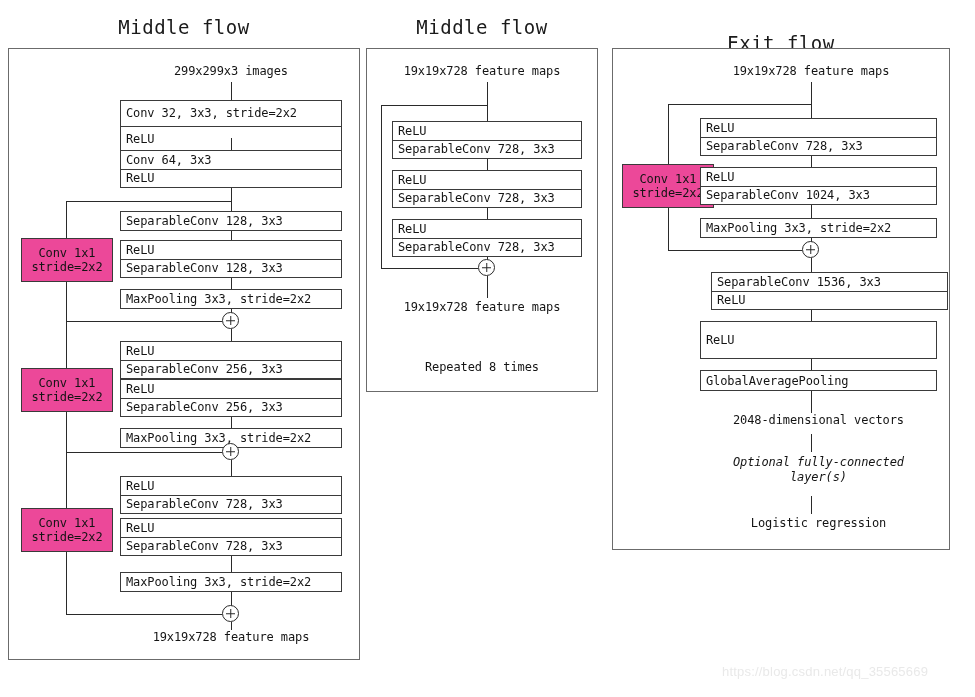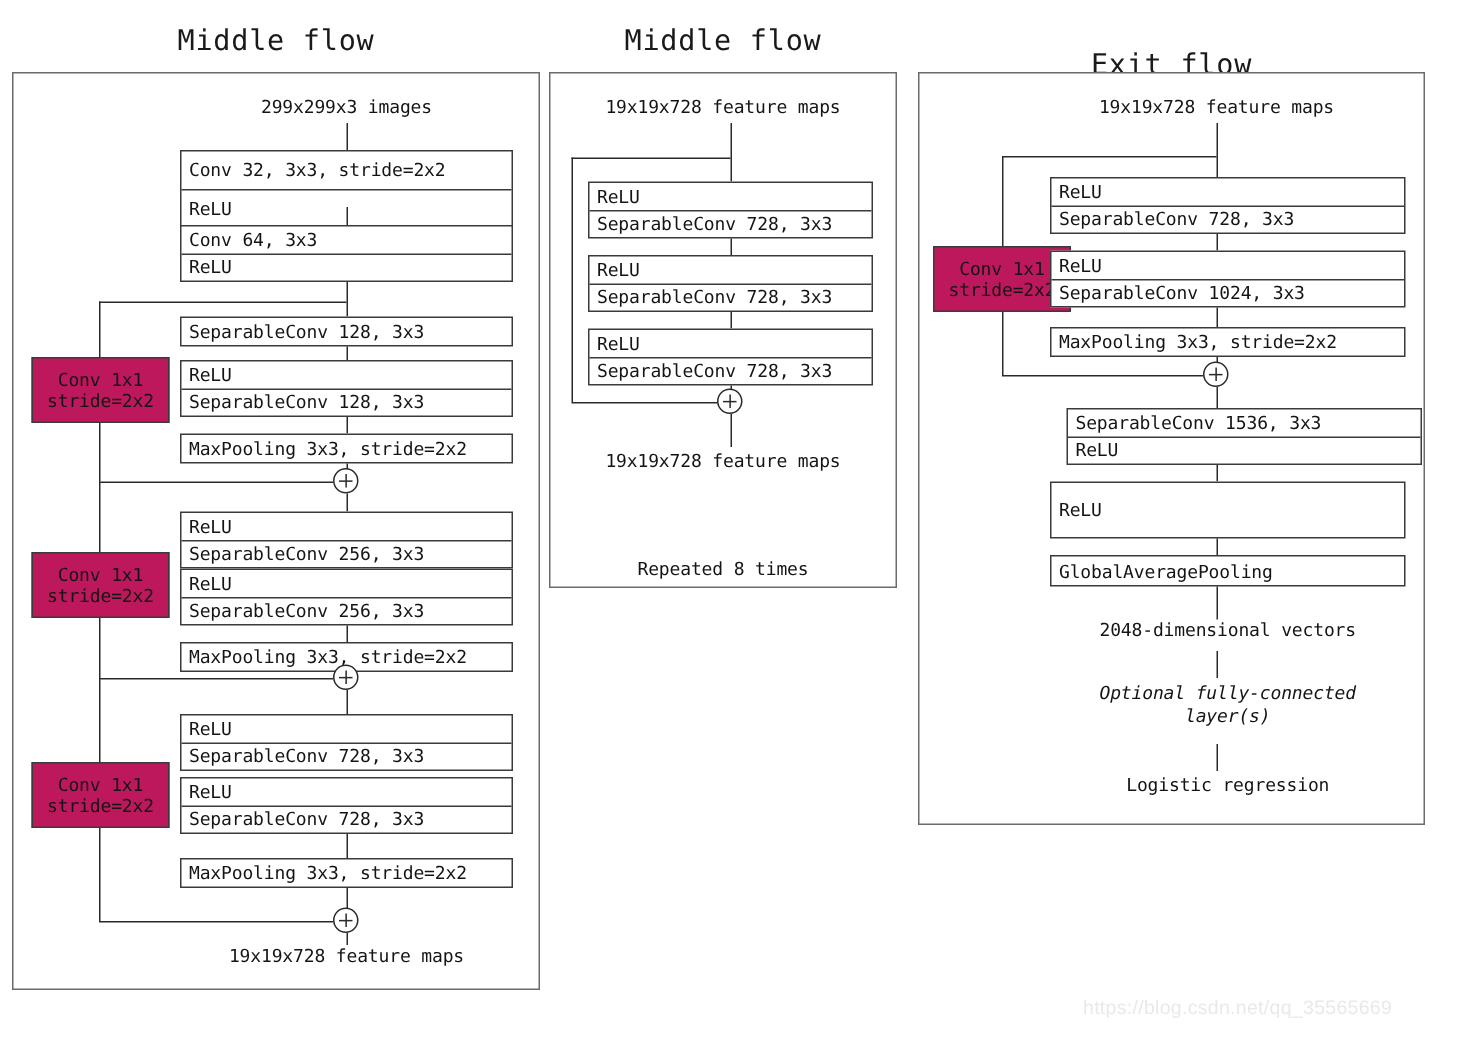--- a/index.html
+++ b/index.html
@@ -58,21 +58,21 @@
     color: #141414;
     box-sizing: border-box;
   }
   .lrow + .lrow {
     border-top: 1.5px solid #3a3a3a;
   }
   
   .sbox {
     position: absolute;
     border: 1.5px solid #3a3a3a;
-    background: #be185d;
+    background: #ec4899;
     box-sizing: border-box;
     display: flex;
     flex-direction: column;
     justify-content: center;
     align-items: center;
     font-size: 12px;
     line-height: 14px;
     color: #141414;
     letter-spacing: -0.1px;
     white-space: nowrap;
@@ -276,21 +276,21 @@
     <div class="lrow">ReLU</div>
     <div class="lrow">SeparableConv 728, 3x3</div>
   </div>
 
   <div class="vline" style="left:487px; top:257px; height:4px;"></div>
   <div class="plus" style="left:478px; top:259px;"></div>
   <div class="vline" style="left:487px; top:276px; height:22px;"></div>
 
   <div class="cap" style="left:382px; top:300px; width:200px;">19x19x728 feature maps</div>
 
-  <div class="cap" style="left:382px; top:372px; width:200px;">Repeated 8 times</div>
+  <div class="cap" style="left:382px; top:360px; width:200px;">Repeated 8 times</div>
 
   <div class="cap" style="left:700px; top:64px; width:222px;">19x19x728 feature maps</div>
 
   <div class="vline" style="left:811px; top:82px; height:36px;"></div>
 
   <div class="hline" style="left:668px; top:104px; width:143px;"></div>
   <div class="vline" style="left:668px; top:104px; height:146px;"></div>
   <div class="hline" style="left:668px; top:250px; width:134px;"></div>
   <div class="sbox" style="left:622px; top:164px; width:92px; height:44px;">
     <span>Conv 1x1</span>

